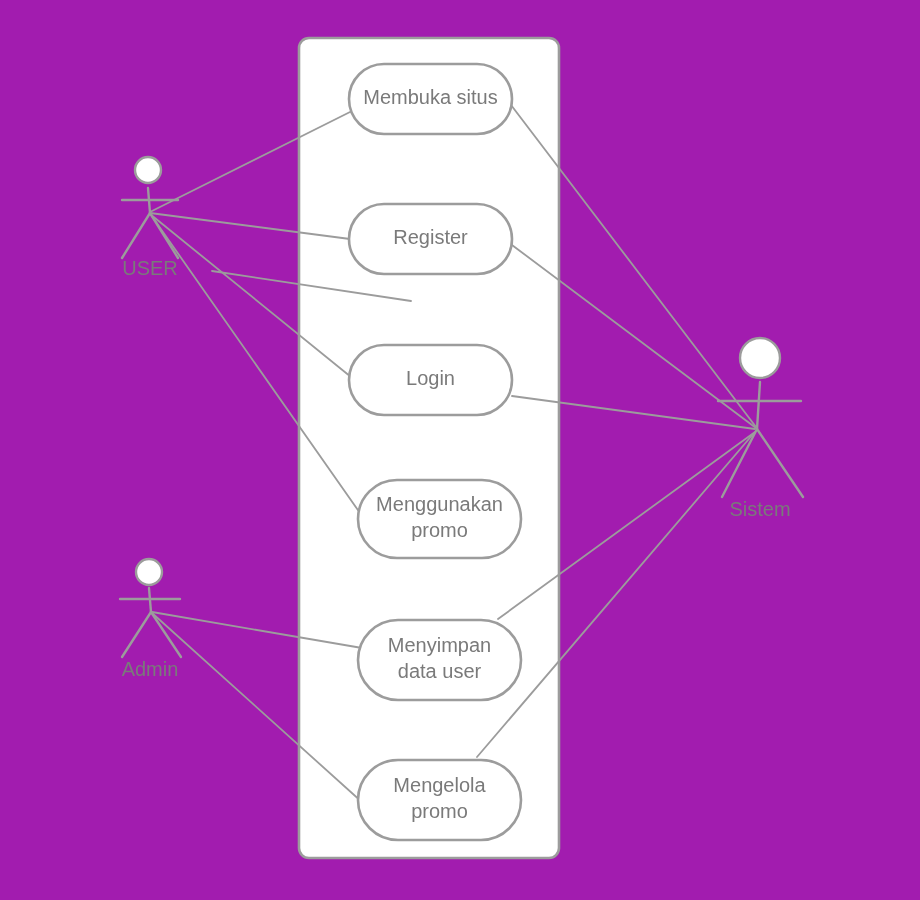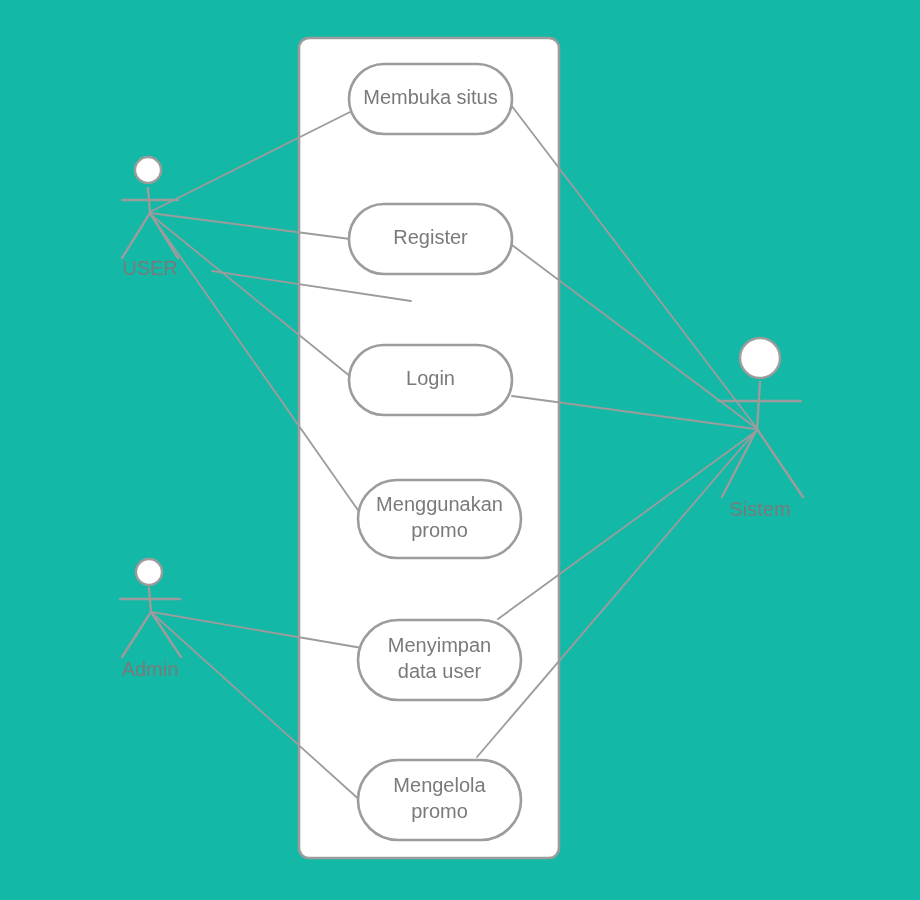--- a/index.html
+++ b/index.html
@@ -4,21 +4,21 @@
 <style>
   html, body {
     margin: 0;
     padding: 0;
     background: #f5f5f5;
   }
   #canvas-wrap {
     position: relative;
     width: 920px;
     height: 900px;
-    background: #14b8a6;
+    background: #a21caf;
     overflow: hidden;
     font-family: "Liberation Sans", sans-serif;
   }
   svg#diagram {
     position: absolute;
     left: 0;
     top: 0;
     width: 920px;
     height: 900px;
     display: block;

